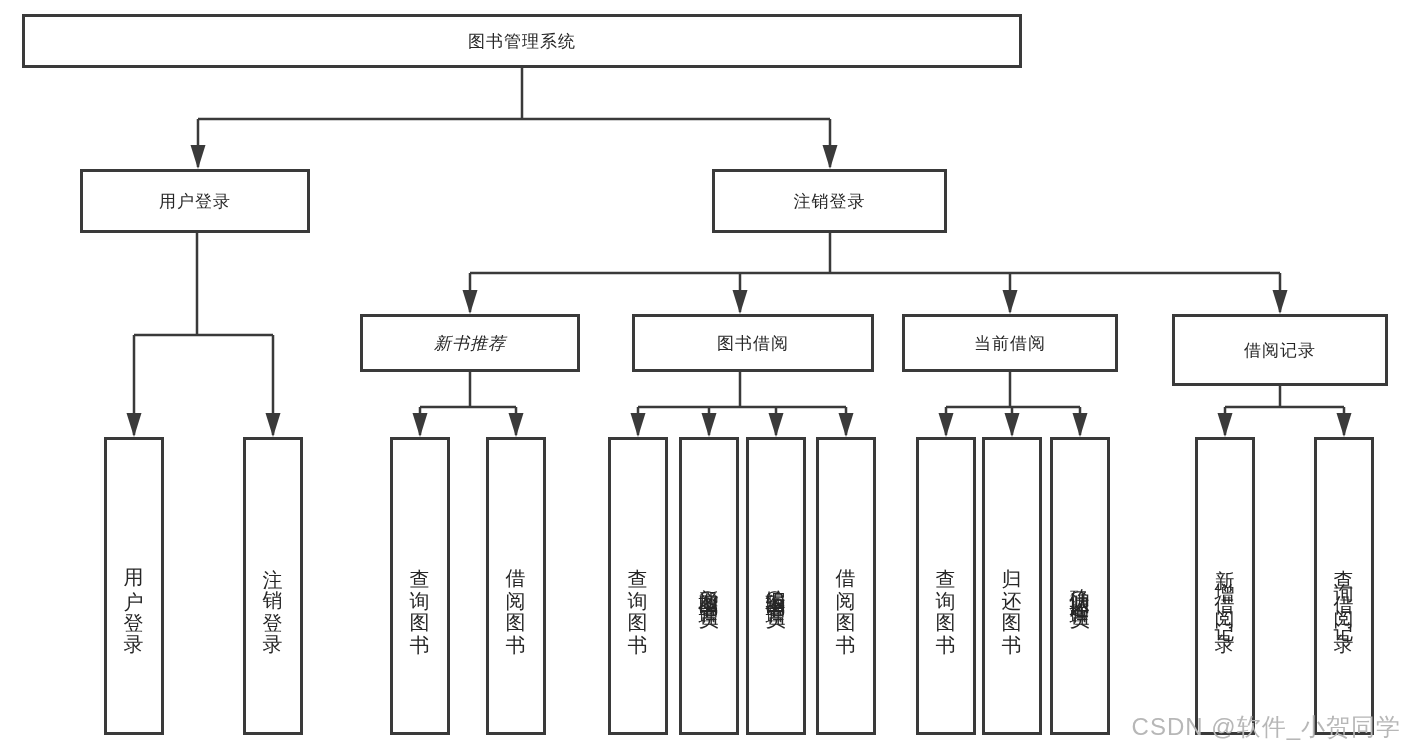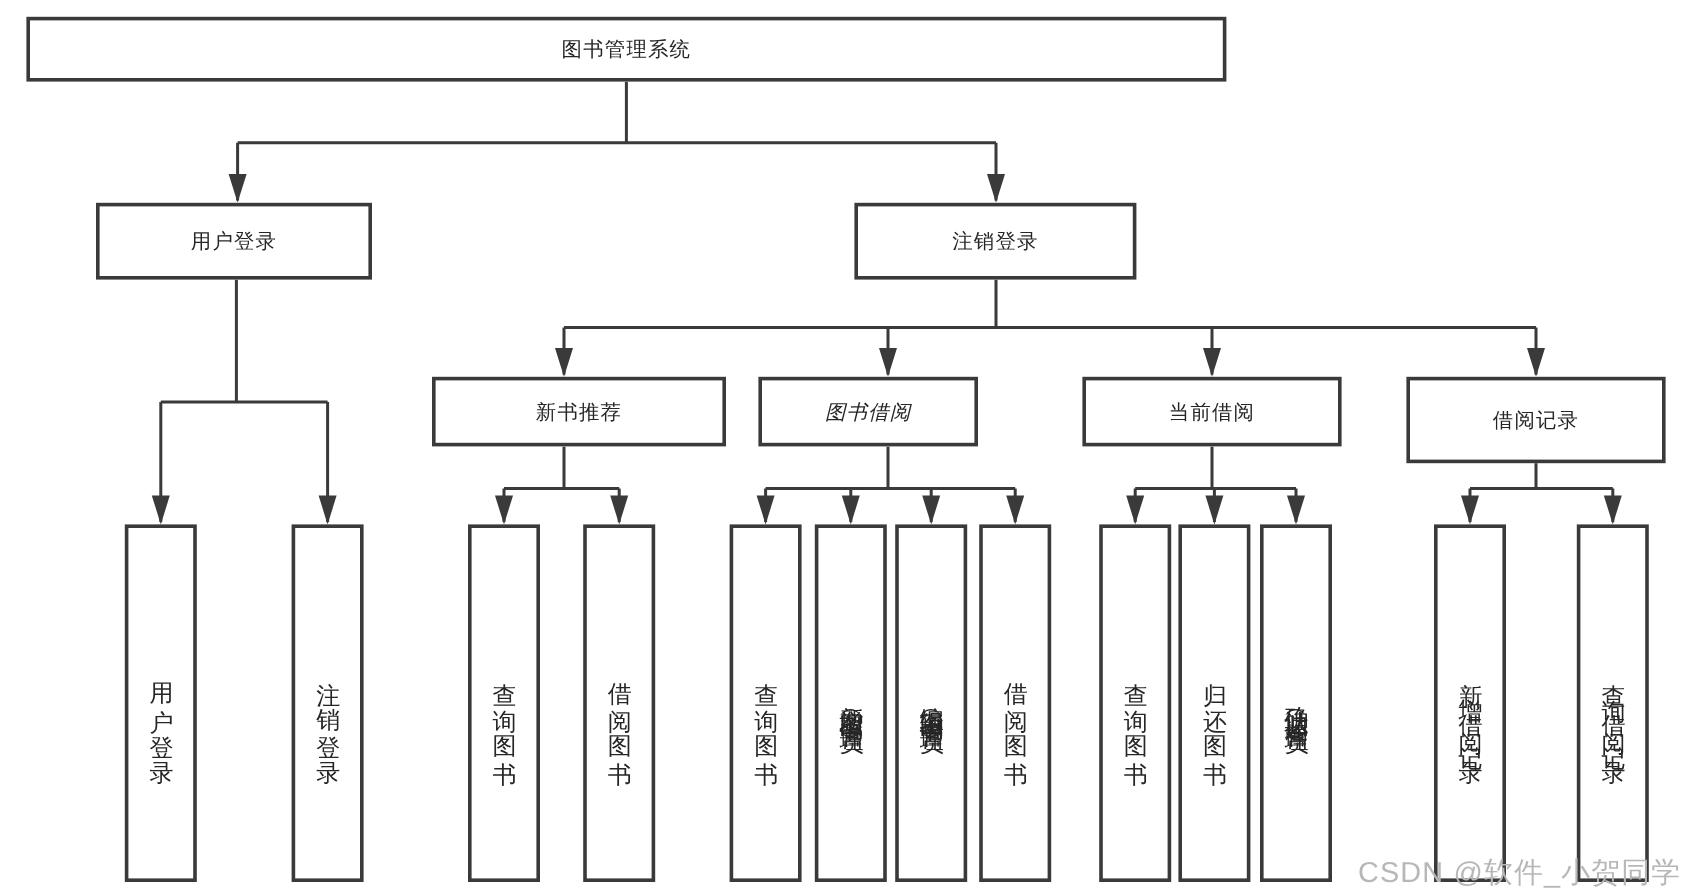--- a/index.html
+++ b/index.html
@@ -89,22 +89,22 @@
       <polygon points="1217.5,413 1232.5,413 1225,437"></polygon>
       <polygon points="1336.5,413 1351.5,413 1344,437"></polygon>
     </g>
   </svg>
 
   <div class="hbox" style="left:22px; top:14px; width:1000px; height:54px;">图书管理系统</div>
 
   <div class="hbox" style="left:80px; top:169px; width:230px; height:64px;">用户登录</div>
   <div class="hbox" style="left:712px; top:169px; width:235px; height:64px;">注销登录</div>
 
-  <div class="hbox" style="left:360px; top:314px; width:245px; height:58px;">新书推荐</div>
-  <div class="hbox" style="left:632px; top:314px; width:183px; height:58px;font-style:italic;">图书借阅</div>
+  <div class="hbox" style="left:360px; top:314px; width:220px; height:58px;font-style:italic;">新书推荐</div>
+  <div class="hbox" style="left:632px; top:314px; width:242px; height:58px;">图书借阅</div>
   <div class="hbox" style="left:902px; top:314px; width:216px; height:58px;">当前借阅</div>
   <div class="hbox" style="left:1172px; top:314px; width:216px; height:72px;">借阅记录</div>
 
   <div class="leaf gap-l" style="left:104px; width:60px;">
     <span class="vtxt">用户登录</span>
   </div>
   <div class="leaf gap-l" style="left:243px; width:60px;">
     <span class="vtxt">注销登录</span>
   </div>
 

